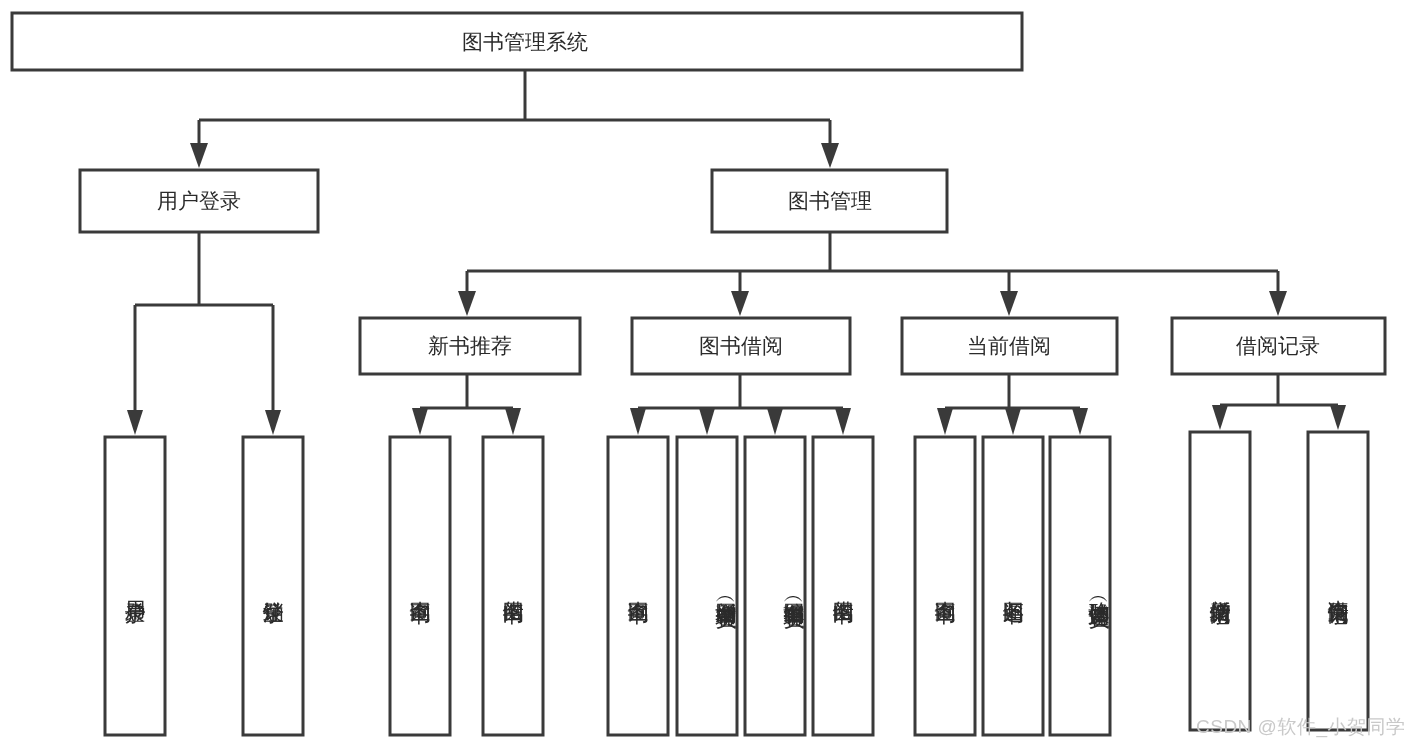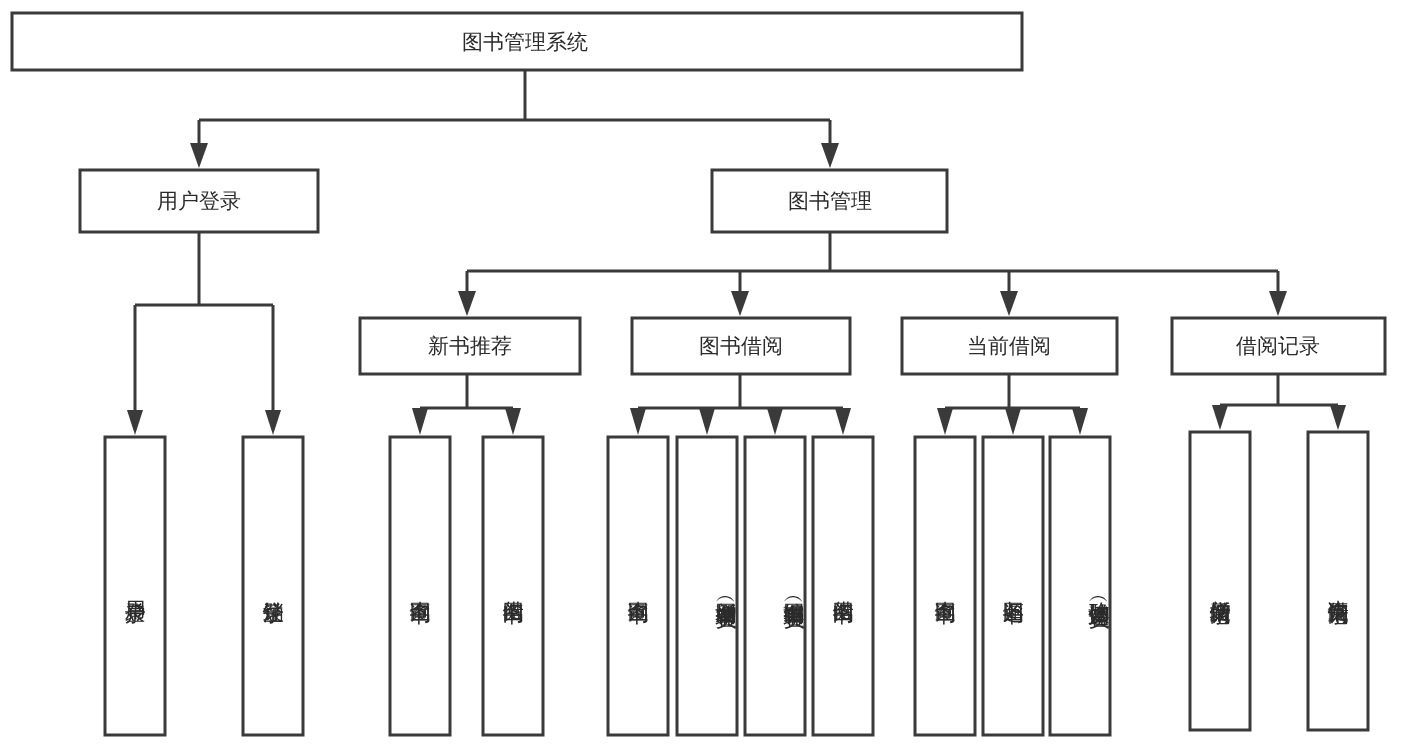--- a/index.html
+++ b/index.html
@@ -196,14 +196,15 @@
   <div class="node-label-v" style="left:608px; top:437px; width:60px; height:298px; display:flex; align-items:center; justify-content:center;">查询图书</div>
   <div class="node-label-v" style="left:677px; top:443px; width:60px; height:292px; display:flex; align-items:flex-start; justify-content:center;">新增图书（管理员）</div>
   <div class="node-label-v" style="left:745px; top:443px; width:60px; height:292px; display:flex; align-items:flex-start; justify-content:center;">编辑图书（管理员）</div>
   <div class="node-label-v" style="left:813px; top:437px; width:60px; height:298px; display:flex; align-items:center; justify-content:center;">借阅图书</div>
   <div class="node-label-v" style="left:915px; top:437px; width:60px; height:298px; display:flex; align-items:center; justify-content:center;">查询图书</div>
   <div class="node-label-v" style="left:983px; top:437px; width:60px; height:298px; display:flex; align-items:center; justify-content:center;">归还图书</div>
   <div class="node-label-v" style="left:1050px; top:443px; width:60px; height:292px; display:flex; align-items:flex-start; justify-content:center;">确认归还（管理员）</div>
   <div class="node-label-v" style="left:1190px; top:442px; width:60px; height:288px; display:flex; align-items:center; justify-content:center;">新增借阅记录</div>
   <div class="node-label-v" style="left:1308px; top:442px; width:60px; height:288px; display:flex; align-items:center; justify-content:center;">查询借阅记录</div>
 
+  <div class="watermark" style="left:1196px; top:714px;">CSDN @软件_小贺同学</div>
 
 </div>
 
 </body></html>

